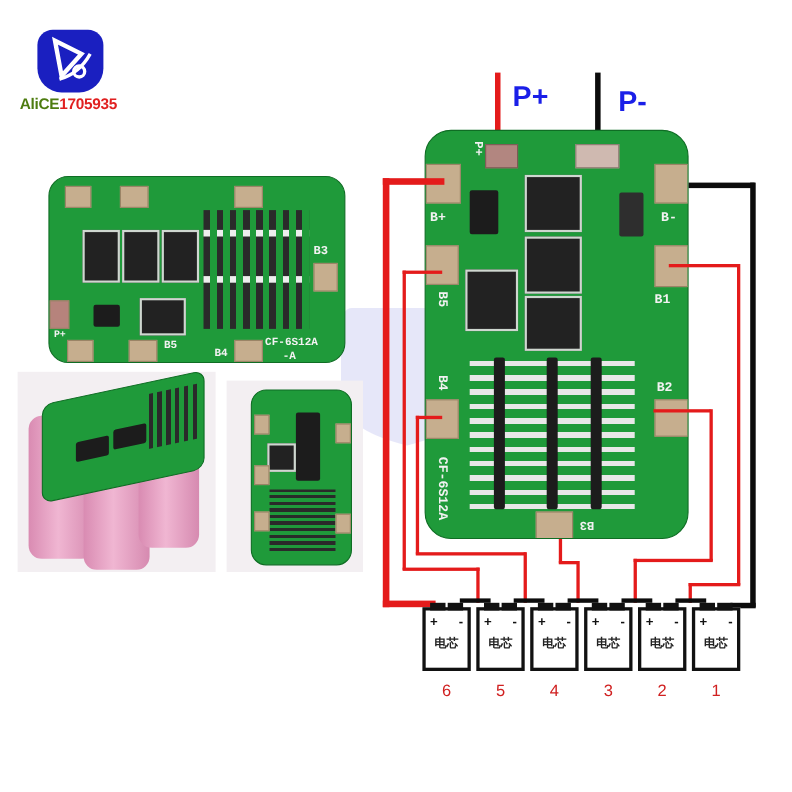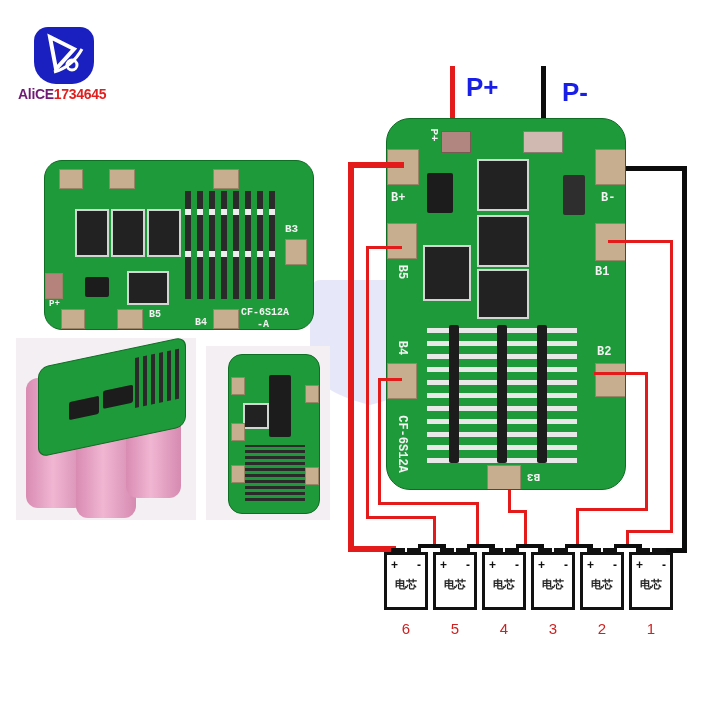--- a/index.html
+++ b/index.html
@@ -3,21 +3,21 @@
 <meta charset="utf-8">
 <style>
   * { box-sizing: border-box; margin: 0; padding: 0; }
   html, body { width: 720px; height: 720px; background: #ffffff; overflow: hidden; }
   body { position: relative; font-family: "Liberation Sans", sans-serif; }
   .abs { position: absolute; }
 
   
   .logo-shield { left: 34px; top: 27px; width: 60px; height: 57px; background: #1a1fc0; border-radius: 14px 14px 22px 22px; }
   .logo-text { left: 18px; top: 86px; font-size: 14px; font-weight: bold; letter-spacing: -0.3px; font-family: "Liberation Sans", sans-serif; }
-  .logo-text .a { color: #701a75; }
+  .logo-text .a { color: #4d7c0f; }
   .logo-text .b { color: #e02020; }
 
   
   .watermark { left: 300px; top: 270px; width: 140px; height: 140px; opacity: 0.12; }
 
   
   .pcb { background: #1f9a3a; border-radius: 16px; overflow: hidden; border: 1px solid #0f6d24; }
   .pad { background: #c6ae8e; border: 1px solid #9a8466; }
   .chip { background: #1c1c1c; border-radius: 2px; }
   .mosfet { background: #222; border: 2px solid #cfd7d0; }
@@ -40,21 +40,21 @@
 <body>
 
 <div class="abs logo-shield">
   <svg width="60" height="57" viewBox="0 0 60 57">
     <path d="M16 10 L40 22 L22 42 Z" fill="none" stroke="#fff" stroke-width="4"></path>
     <path d="M20 45 Q 38 40 48 22" fill="none" stroke="#fff" stroke-width="3"></path>
     <circle cx="38" cy="38" r="5" fill="none" stroke="#fff" stroke-width="3"></circle>
   </svg>
 </div>
 <div class="abs logo-text">
-  <span class="a">AliCE</span><span class="b">1734645</span>
+  <span class="a">AliCE</span><span class="b">1705935</span>
 </div>
 
 <div class="abs watermark">
   <svg width="140" height="140" viewBox="0 0 140 140">
     <path d="M20 10 H120 Q130 10 130 30 V90 Q130 120 70 135 Q10 120 10 90 V30 Q10 10 20 10Z" fill="#3a3fd0"></path>
   </svg>
 </div>
 
 <div class="abs pcb" style="left:44px; top:160px; width:270px; height:170px; border-radius:18px;">
 

